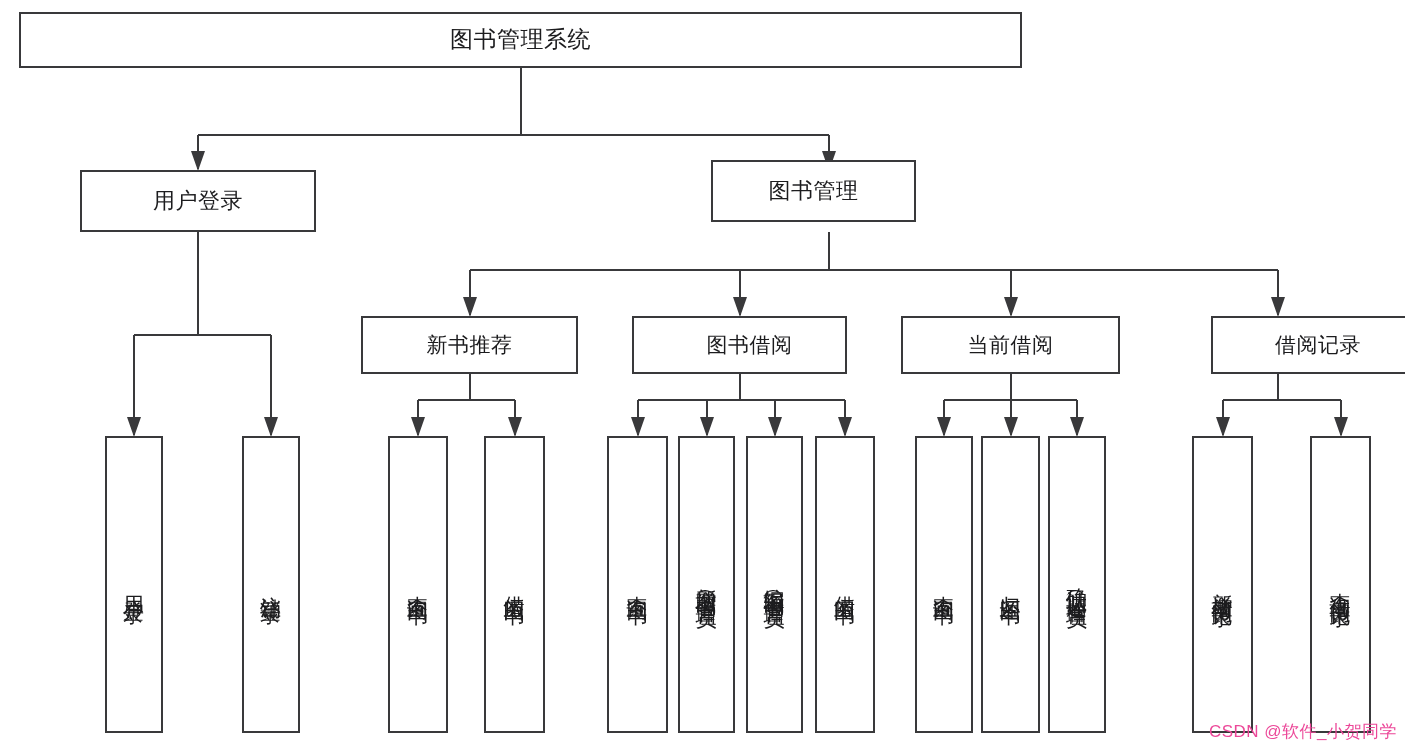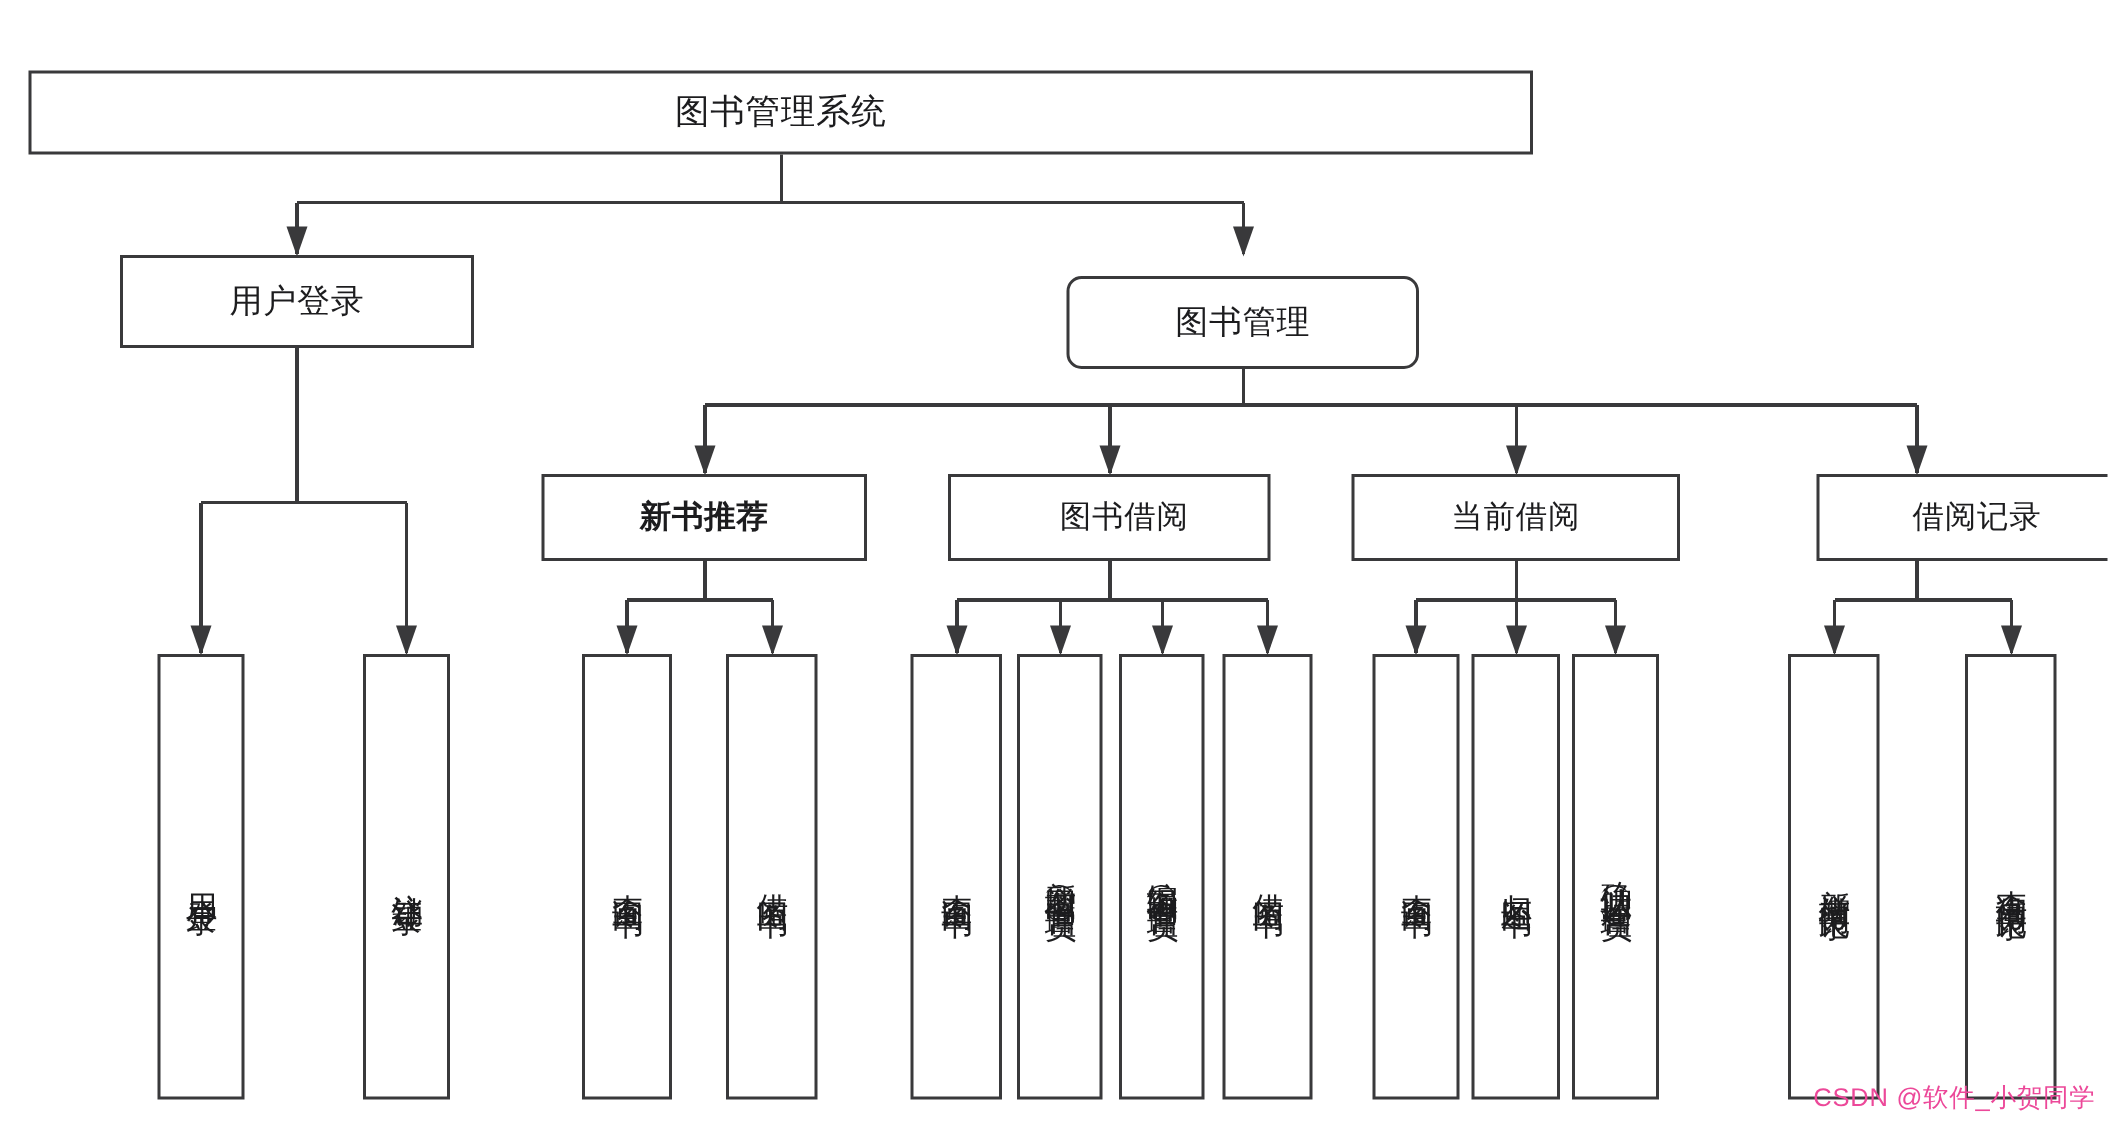--- a/index.html
+++ b/index.html
@@ -26,21 +26,21 @@
     border:2.5px solid #39393b;
     display:flex;
     align-items:center;
     justify-content:center;
     color:#1c1c1e;
     font-size:22px;
     line-height:1.12;
     letter-spacing:0.5px;
     white-space:nowrap;
   }
-  .node.root{font-size:23px;margin-top:35px;}
+  .node.root{font-size:23px;}
   .node.lvl2{font-size:22px;}
   .node.lvl3{font-size:21px;}
   .node.leaf{
     font-size:21px;
     writing-mode:vertical-rl;
     text-orientation:upright;
     align-items:center;
     justify-content:center;
     letter-spacing:3px;
     padding:6px 0;
@@ -111,22 +111,22 @@
       <line x1="1278" y1="374" x2="1278" y2="400" stroke="#39393b" stroke-width="2.5" shape-rendering="crispEdges"></line>
       <line x1="1223" y1="400" x2="1341" y2="400" stroke="#39393b" stroke-width="2.5" shape-rendering="crispEdges"></line>
       <line x1="1223" y1="400" x2="1223" y2="435" stroke="#39393b" stroke-width="2.5" shape-rendering="crispEdges"></line>
       <polygon points="1216,417 1230,417 1223,437" fill="#39393b"></polygon>
       <line x1="1341" y1="400" x2="1341" y2="435" stroke="#39393b" stroke-width="2.5" shape-rendering="crispEdges"></line>
       <polygon points="1334,417 1348,417 1341,437" fill="#39393b"></polygon>
     </svg>
   <div id="nodes">
       <div class="node root" style="left: 19px; top: 12px; width: 1003px; height: 56px;">图书管理系统</div>
       <div class="node lvl2" style="left: 80px; top: 170px; width: 236px; height: 62px;">用户登录</div>
-      <div class="node lvl2" style="left: 711px; top: 184px; width: 235px; height: 62px; border-radius: 10px;">图书管理</div>
-      <div class="node lvl3" style="left: 361px; top: 316px; width: 217px; height: 58px; font-weight: bold;">新书推荐</div>
+      <div class="node lvl2" style="left: 711px; top: 160px; width: 205px; height: 62px;">图书管理</div>
+      <div class="node lvl3" style="left: 361px; top: 316px; width: 217px; height: 58px;">新书推荐</div>
       <div class="node lvl3" style="left: 632px; top: 316px; width: 215px; height: 58px; padding-left: 20px;">图书借阅</div>
       <div class="node lvl3" style="left: 901px; top: 316px; width: 219px; height: 58px;">当前借阅</div>
       <div class="node lvl3" style="left: 1171px; top: 316px; width: 214px; height: 58px; margin-left: 40px;">借阅记录</div>
       <div class="node leaf" style="left: 105px; top: 436px; width: 58px; height: 297px;">用户登录</div>
       <div class="node leaf" style="left: 242px; top: 436px; width: 58px; height: 297px;">注销登录</div>
       <div class="node leaf" style="left: 388px; top: 436px; width: 60px; height: 297px;">查询图书</div>
       <div class="node leaf" style="left: 484px; top: 436px; width: 61px; height: 297px;">借阅图书</div>
       <div class="node leaf" style="left: 607px; top: 436px; width: 61px; height: 297px;">查询图书</div>
       <div class="node leaf" style="left: 678px; top: 436px; width: 57px; height: 297px;">新增图书（管理员）</div>
       <div class="node leaf" style="left: 746px; top: 436px; width: 57px; height: 297px;">编辑图书（管理员）</div>

